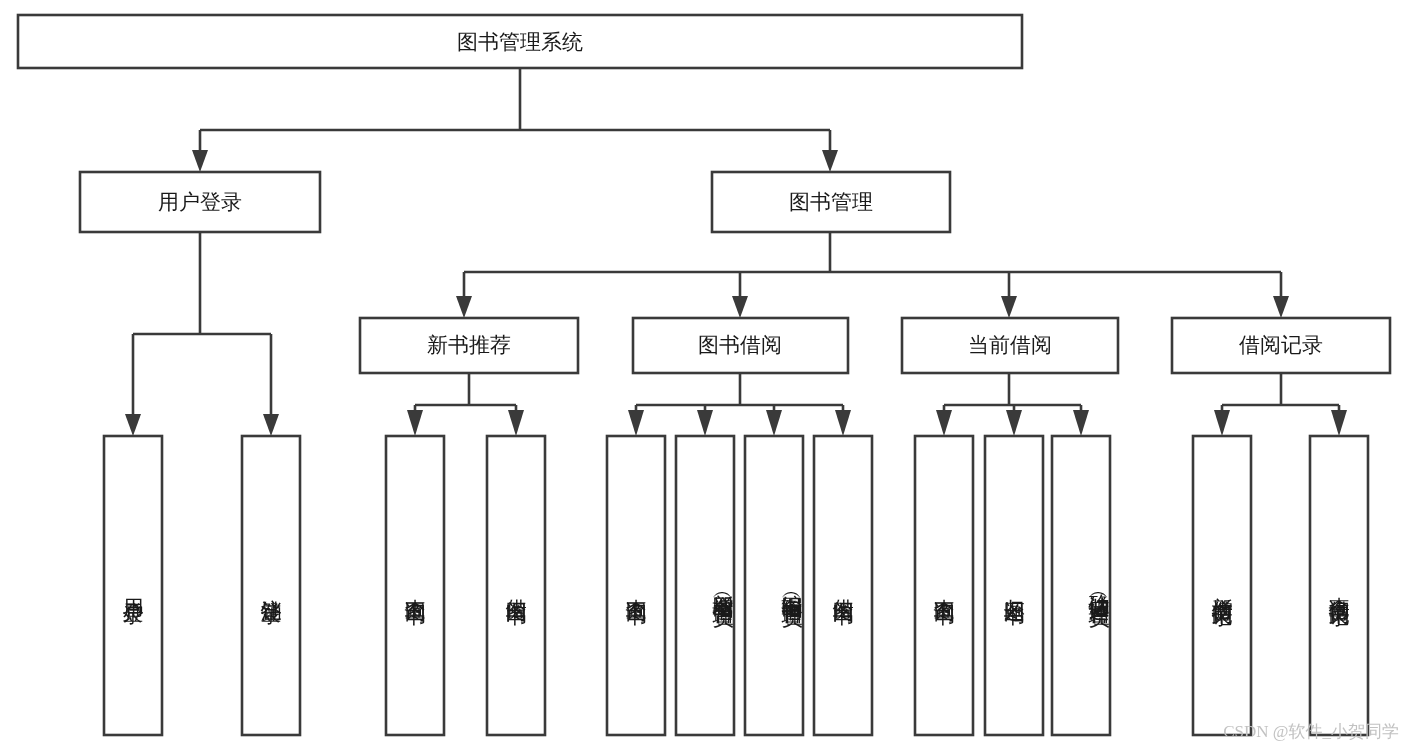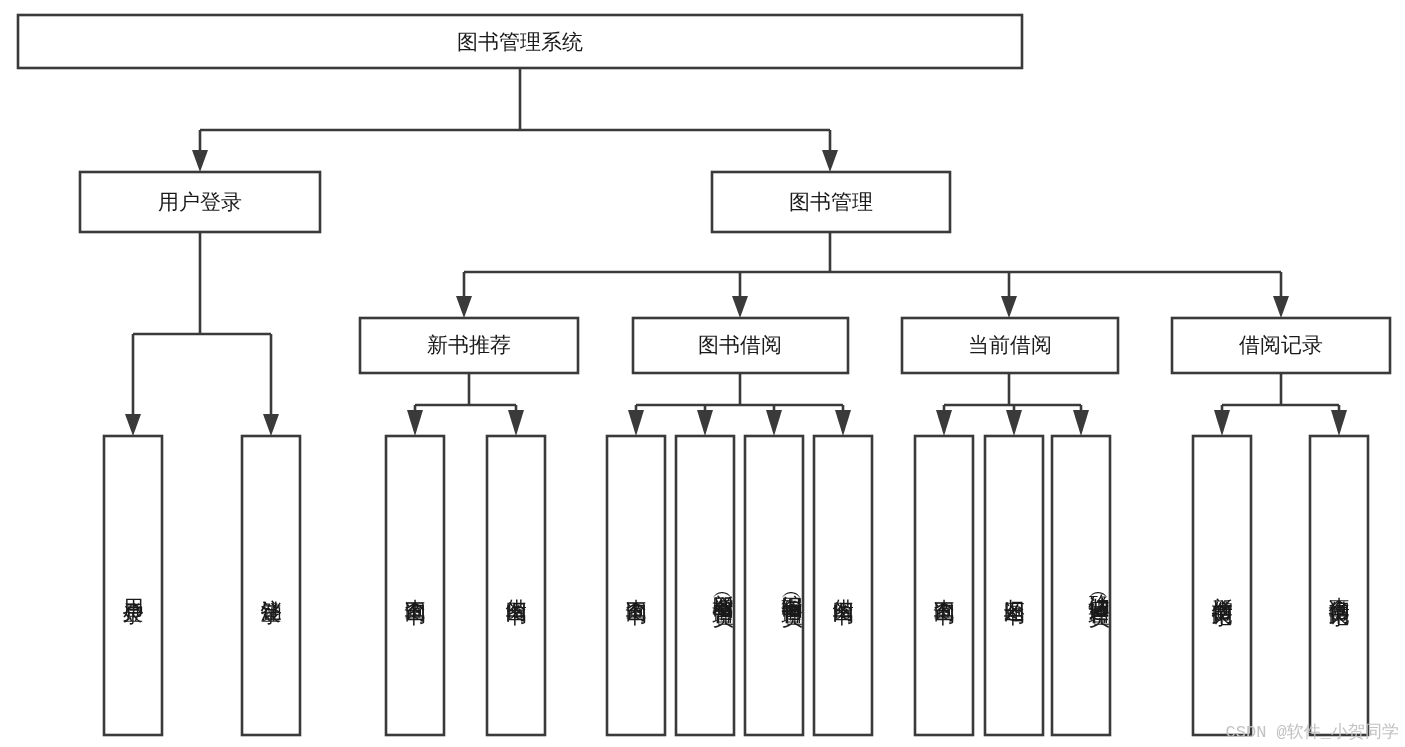--- a/index.html
+++ b/index.html
@@ -58,21 +58,21 @@
     display: flex;
     align-items: center;
     justify-content: center;
     white-space: nowrap;
     pointer-events: none;
   }
   .watermark {
     position: absolute;
     right: 6px;
     bottom: 4px;
-    font-family: Liberation Mono, monospace;
+    font-family: Liberation Serif, serif;
     font-size: 17px;
     color: #c2c2c2;
     white-space: nowrap;
     pointer-events: none;
   }
 </style>
 </head>
 <body>
 
 <div id="diagram-root">

